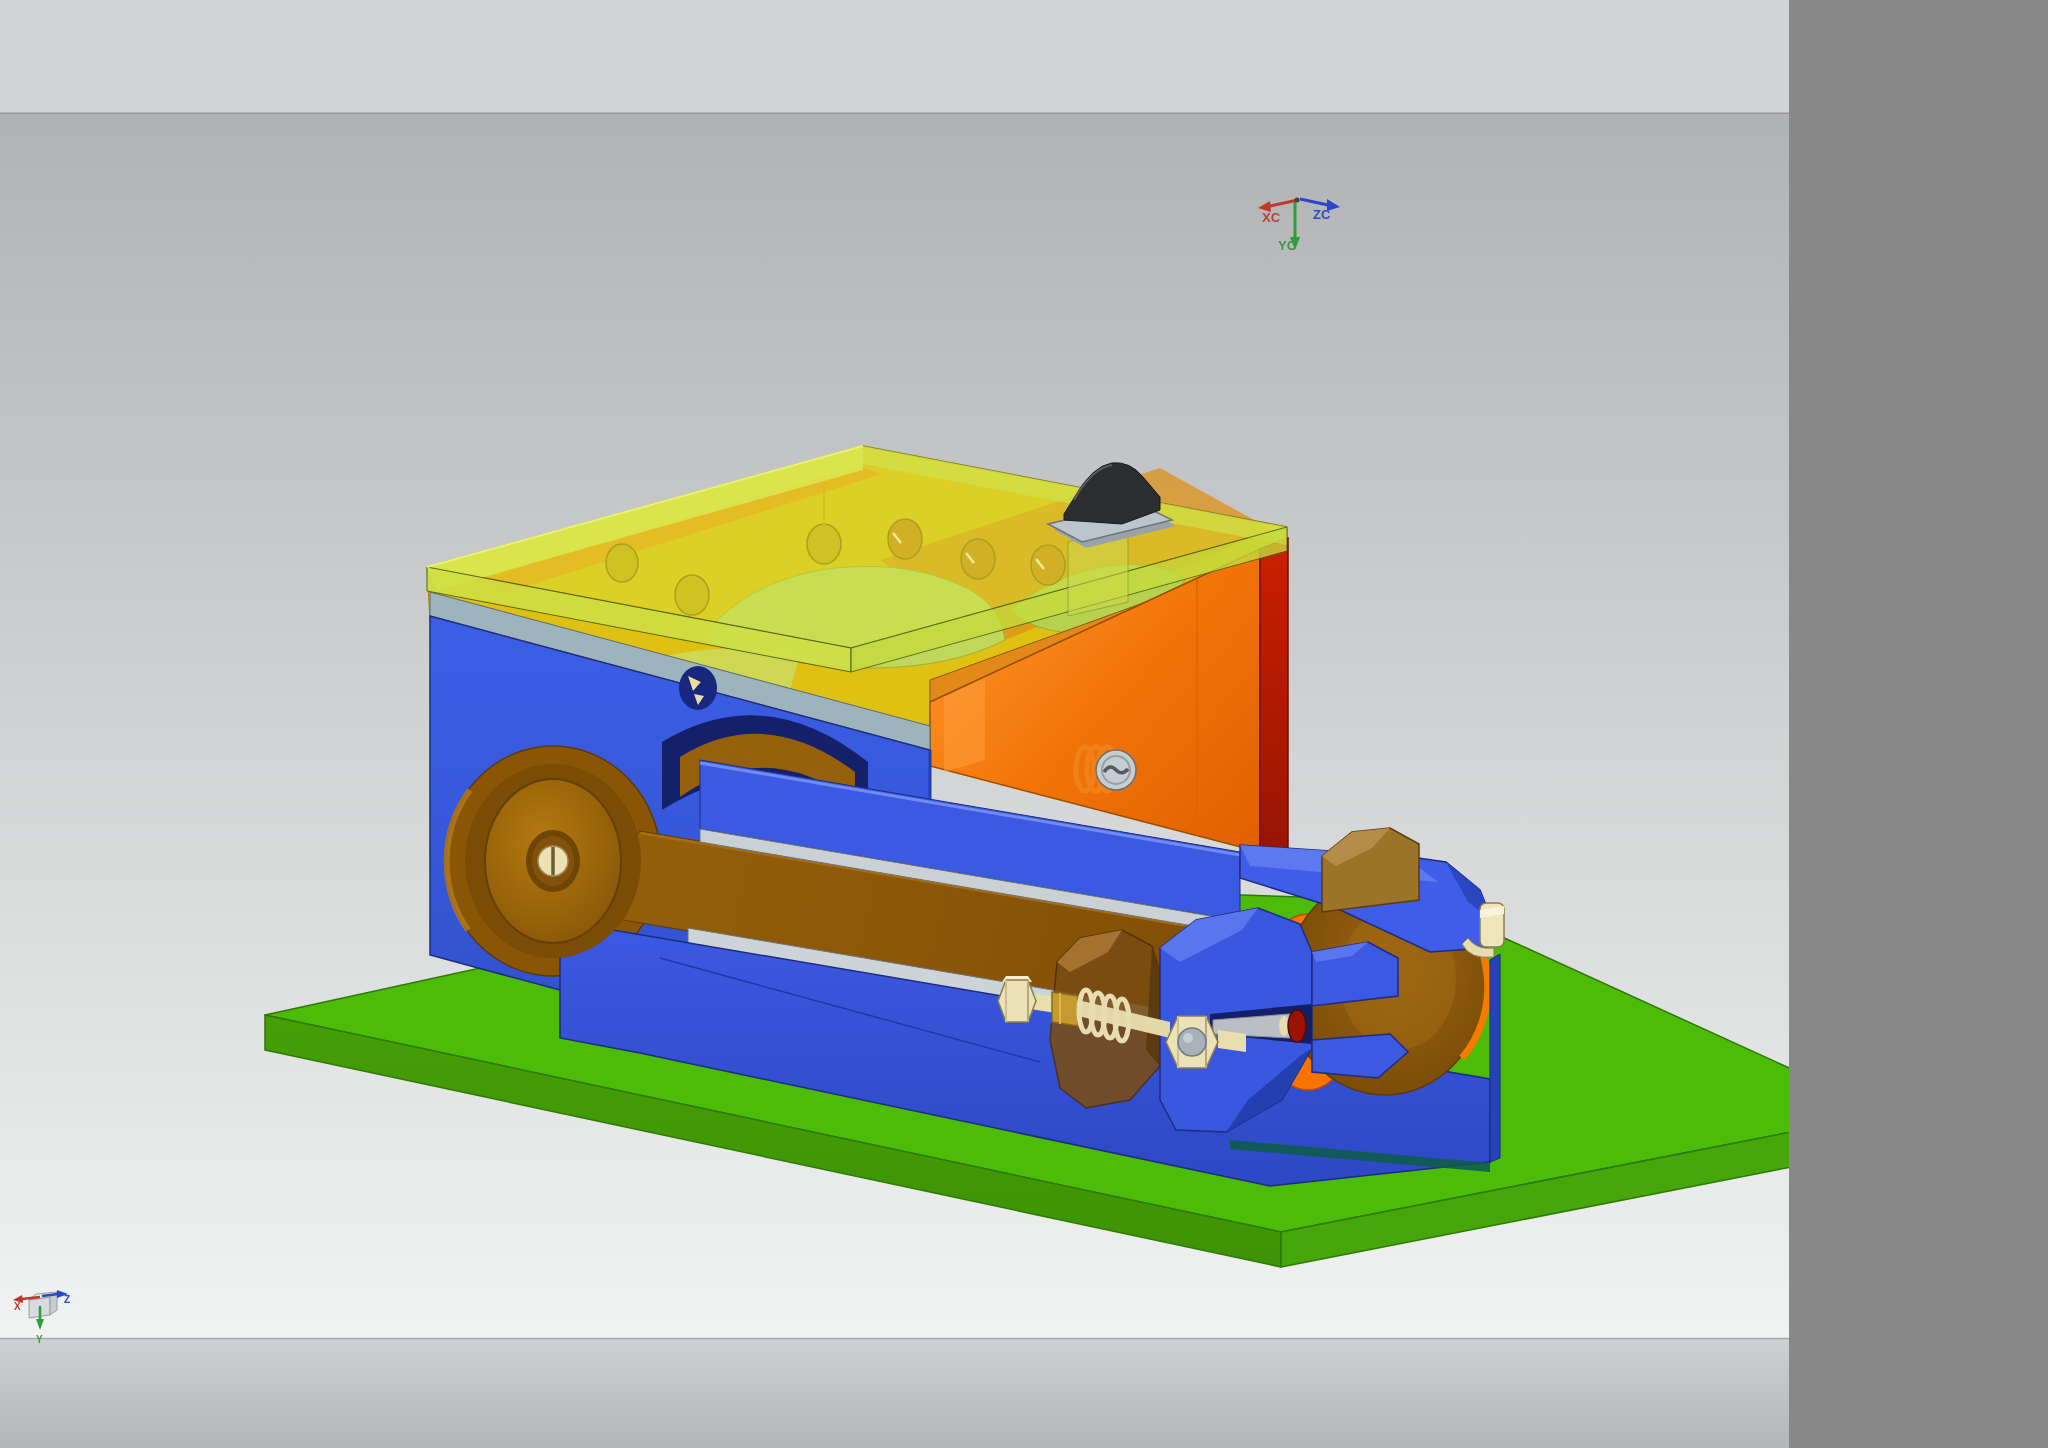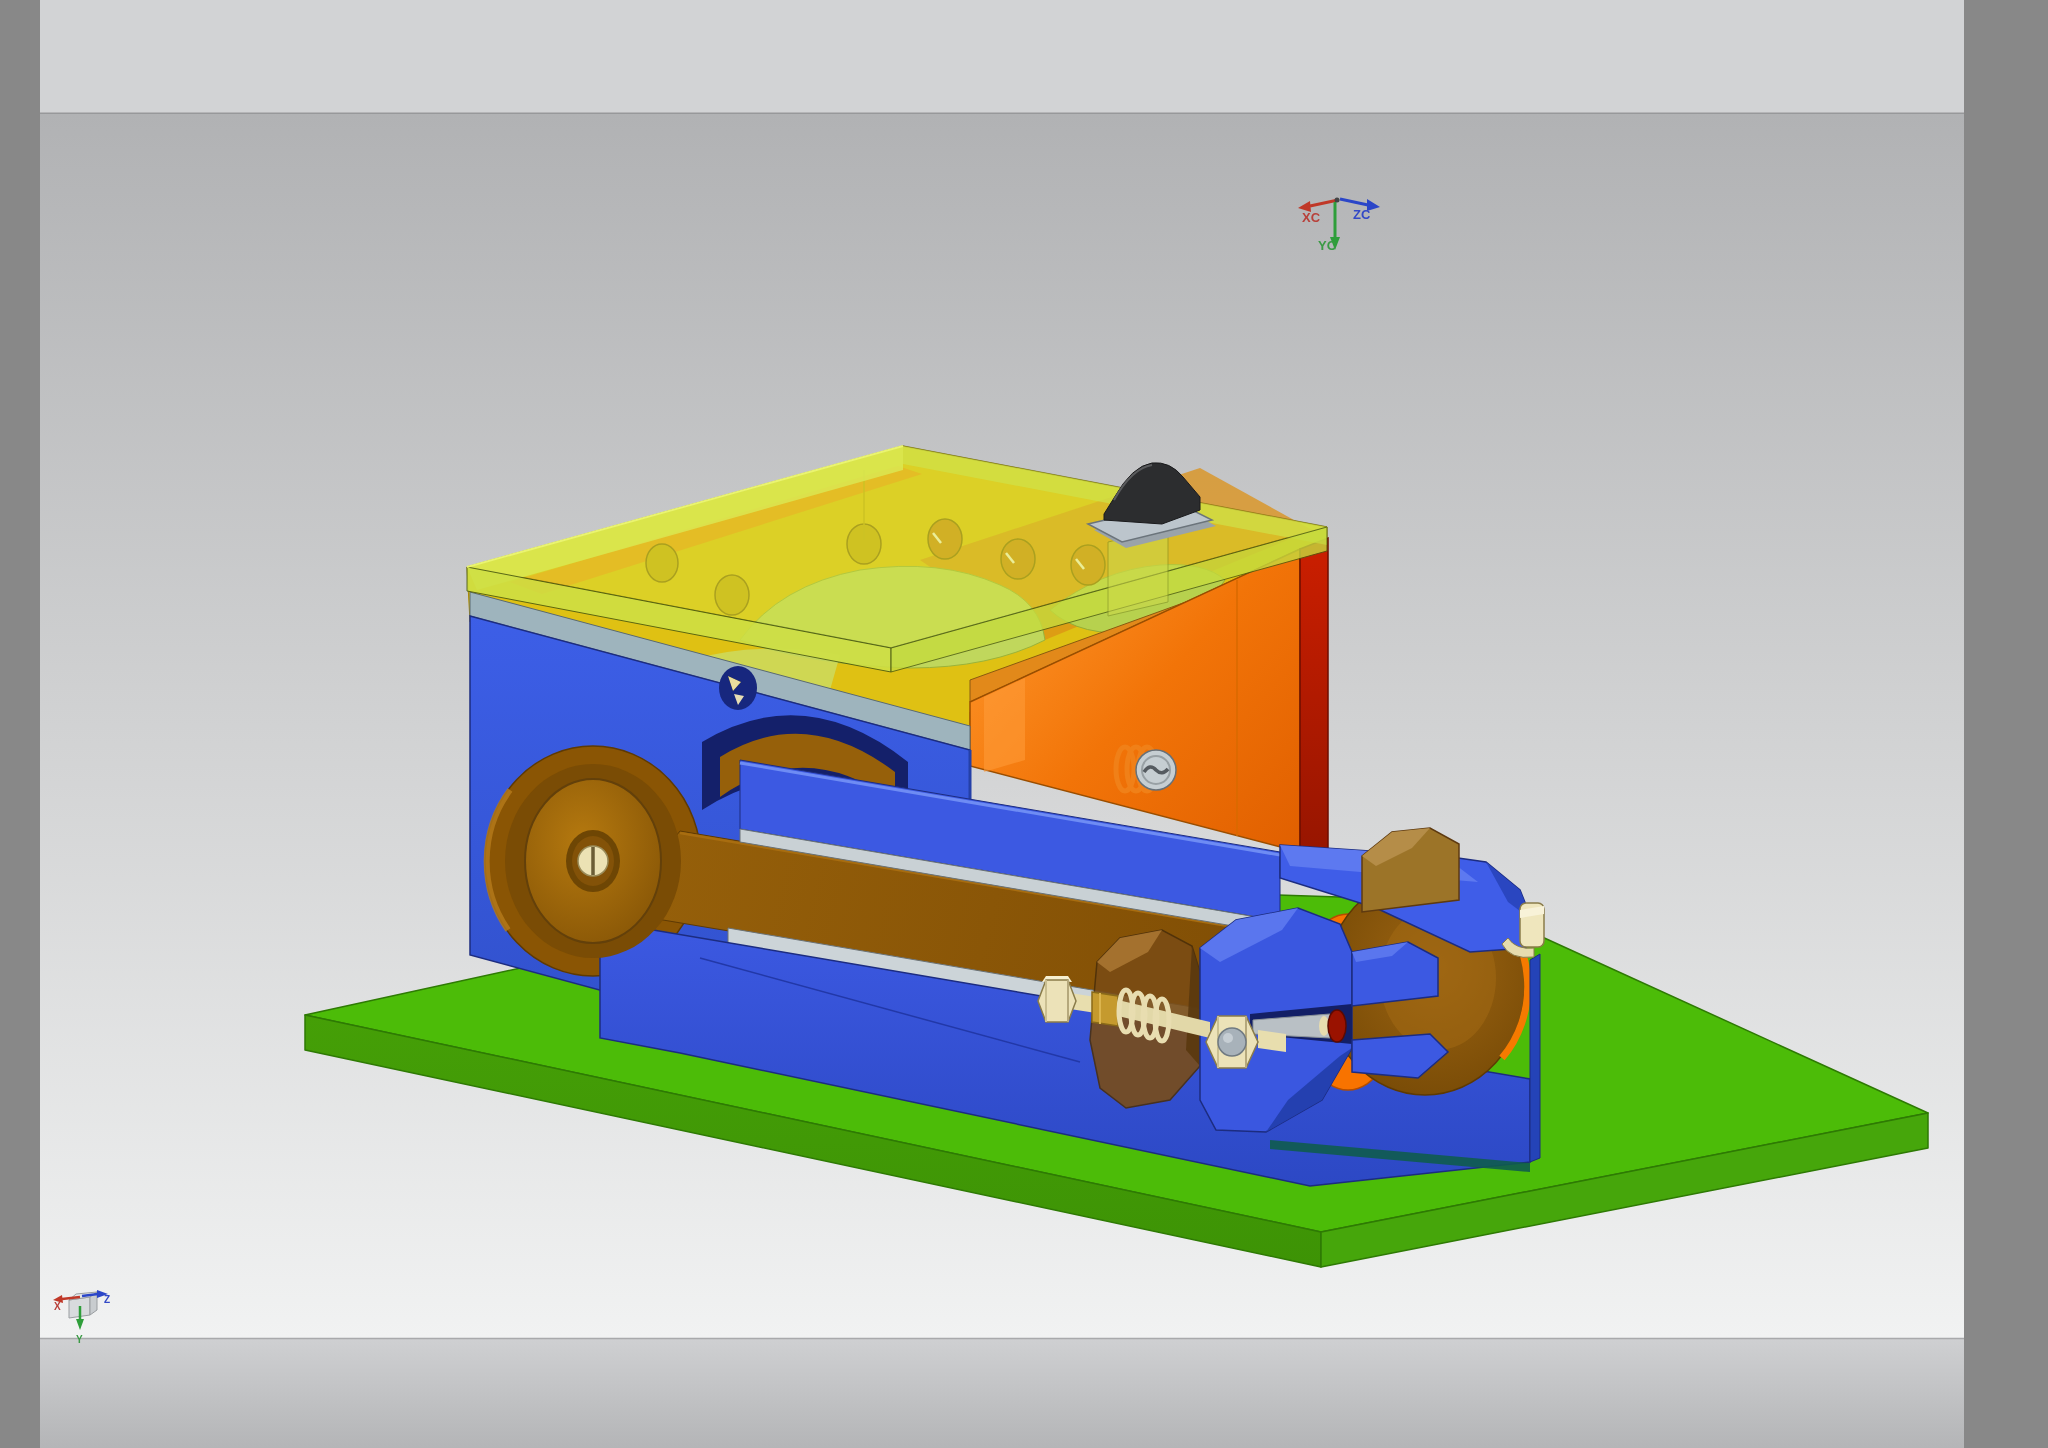--- a/index.html
+++ b/index.html
@@ -1,17 +1,17 @@
 <!DOCTYPE html>
 <html><head>
 <meta charset="utf-8">
 <style>
   html,body{margin:0;padding:0;background:#888;}
-  .stage{width:1924px;height:1448px;position:relative;overflow:hidden;
-         font-family:"Liberation Sans",sans-serif;padding-left:40px;}
+  .stage{width:1789px;height:1448px;position:relative;overflow:hidden;
+         font-family:"Liberation Sans",sans-serif;}
   svg{display:block}
   text{font-family:"Liberation Sans",sans-serif;}
   .triad-label{font-size:13px;font-weight:bold;}
   .triad-label-small{font-size:10px;font-weight:bold;}
 </style>
 </head>
 <body>
 
 <div class="stage">
 <svg width="2048" height="1448" viewBox="0 0 2048 1448">

